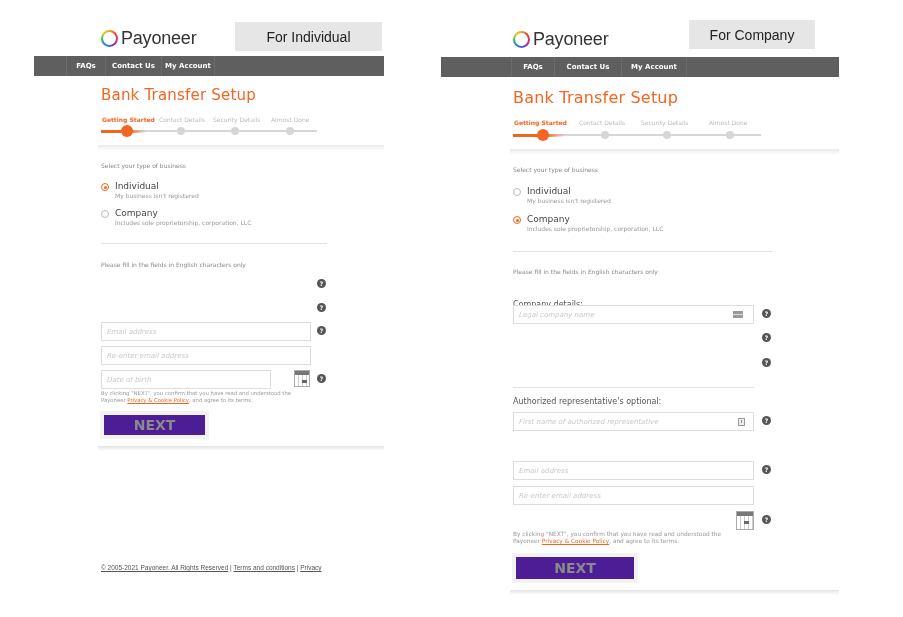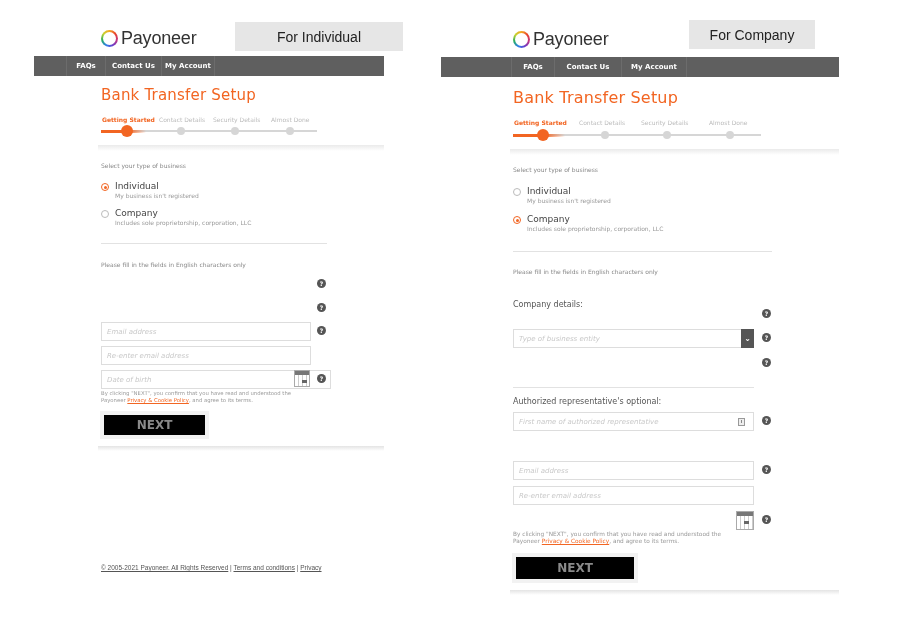--- a/index.html
+++ b/index.html
@@ -62,38 +62,38 @@
       repeating-linear-gradient(to right, #fff 0 3px, #ccc 3px 4px),
       #fff; }
     .calendar-icon::after { content: ""; position: absolute; left: 7px; top: 9px; width: 5px; height: 3px; background: #666; }
 
     .help-icon { position: absolute; width: 9px; height: 9px; border-radius: 50%; background: #555; color: #fff; font-size: 6px; font-weight: bold; display: flex; align-items: center; justify-content: center; }
 
     .consent { position: absolute; font-size: 5.3px; color: #999; line-height: 7px; }
     .consent a { color: #f26522; text-decoration: underline; }
 
     .next-wrap { position: absolute; background: #f2f2f2; }
-    .next-btn { position: absolute; left: 4px; top: 4px; right: 4px; bottom: 4px; background: #000000; color: #8a8a8a; font-size: 12px; font-weight: bold; border: none; font-family: "DejaVu Sans", sans-serif; display: flex; align-items: center; justify-content: center; }
+    .next-btn { position: absolute; left: 4px; top: 4px; right: 4px; bottom: 4px; background: #4c1d95; color: #8a8a8a; font-size: 14px; font-weight: bold; border: none; font-family: "DejaVu Sans", sans-serif; display: flex; align-items: center; justify-content: center; }
 
     .bottom-shadow { position: absolute; height: 5px; background: linear-gradient(to bottom, #e4e4e4, #ffffff); }
 
     .footer { position: absolute; font-family: "Liberation Sans", sans-serif; font-size: 6.5px; color: #555; white-space: nowrap; }
     .footer a { color: #555; text-decoration: underline; }
   </style>
 </head>
 <body>
 
 <div class="panel" id="panel-left">
 
   <div class="logo" style="left:67px; top:28px;">
     <span class="logo-ring"></span>
     <span class="logo-text">Payoneer</span>
   </div>
 
-  <div class="tag-box" style="left:201px; top:22px; width:168px; height:29px;">For Individual</div>
+  <div class="tag-box" style="left:201px; top:22px; width:147px; height:29px;">For Individual</div>
 
   <div class="navbar" style="top:56px; width:350px;">
     <div class="spacer" style="width:33px;"></div>
     <div class="nav-item" style="width:39px;">FAQs</div>
     <div class="nav-item" style="width:56px;">Contact Us</div>
     <div class="nav-item" style="width:53px;">My Account</div>
   </div>
 
   <div class="page-title" style="left:67px; top:86px;">Bank Transfer Setup</div>
 
@@ -139,21 +139,21 @@
 
   <div class="field" style="left:67px; top:322px; width:210px;">
     <input type="text" placeholder="Email address" style="">
   </div>
   <div class="help-icon" style="left:283px; top:326px;">?</div>
 
   <div class="field" style="left:67px; top:346px; width:210px;">
     <input type="text" placeholder="Re-enter email address" style="">
   </div>
 
-  <div class="field" style="left:67px; top:370px; width:230px;">
+  <div class="field" style="left:67px; top:370px; width:170px;">
     <input type="text" placeholder="Date of birth" style="">
   </div>
   <div class="calendar-icon" style="left:260px; top:370px;"></div>
   <div class="help-icon" style="left:283px; top:374px;">?</div>
 
   <div class="consent" style="left:67px; top:390px; width:200px;">
     <span>By clicking "NEXT", you confirm that you have read and understood the Payoneer </span><a>Privacy &amp; Cookie Policy</a><span>, and agree to its terms.</span>
   </div>
 
   <div class="next-wrap" style="left:66px; top:411px; width:109px; height:28px;">
@@ -216,26 +216,26 @@
       <div class="radio-sub">Includes sole proprietorship, corporation, LLC</div>
     </div>
   </div>
 
   <div class="divider" style="left:72px; top:251px; width:259px;"></div>
 
   <div class="small-label" style="left:72px; top:268px;">Please fill in the fields in English characters only</div>
 
   <div class="section-label" style="left:72px; top:300px;">Company details:</div>
 
+  <div class="field" style="left:72px; top:305px; width:241px;">
+    <input type="text" placeholder="Legal company name" style="">
+    <span class="card-icon"></span>
+  </div>
   <div class="help-icon" style="left:321px; top:309px;">?</div>
 
-  <div class="field" style="left:72px; top:329px; width:241px;">
-    <input type="text" readonly="" placeholder="Type of business entity" style="">
-    <span class="dropdown-btn">⌄</span>
-  </div>
   <div class="help-icon" style="left:321px; top:333px;">?</div>
 
   <div class="help-icon" style="left:321px; top:358px;">?</div>
 
   <div class="divider" style="left:72px; top:387px; width:241px;"></div>
 
   <div class="section-label" style="left:72px; top:397px;">Authorized representative's optional:</div>
 
   <div class="field" style="left:72px; top:412px; width:241px;">
     <input type="text" placeholder="First name of authorized representative" style="">

